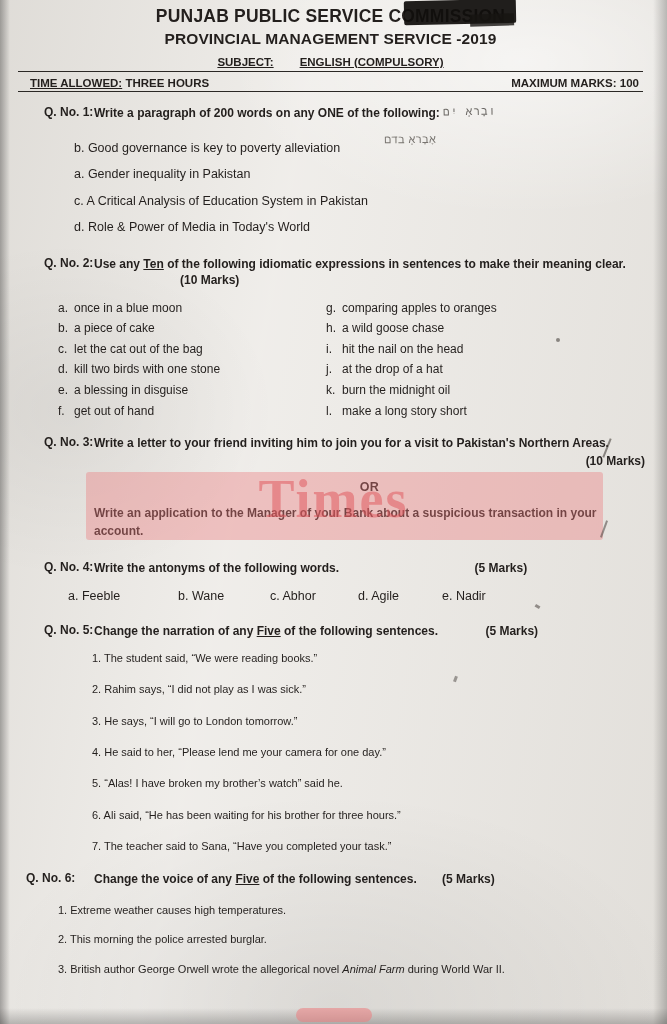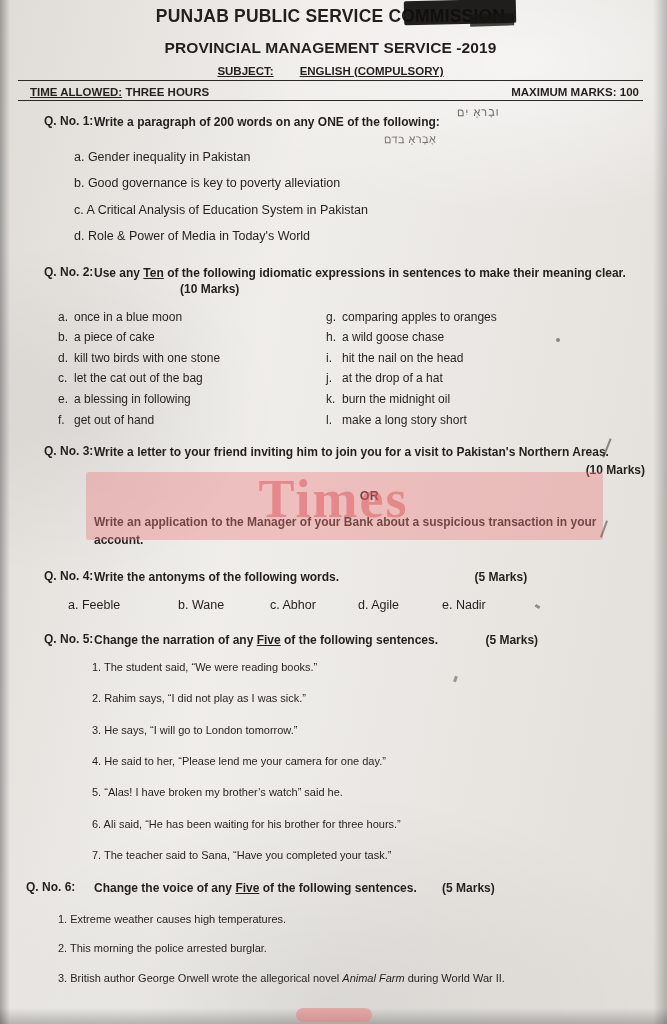--- a/index.html
+++ b/index.html
@@ -66,21 +66,21 @@
     text-align: center;
     font-weight: bold;
     font-size: 11.5px;
     line-height: 1.25;
     margin-top: 7px;
   }
   .hdr-main {
     text-align: center;
     font-weight: bold;
     font-size: 15.5px;
-    margin-top: 12px;
+    margin-top: 3px;
     letter-spacing: 0.1px;
   }
   .hdr-subject {
     text-align: center;
     font-weight: bold;
     font-size: 11.5px;
     margin-top: 8px;
   }
   .hdr-subject .u { text-decoration: underline; }
   .hdr-subject .sp { display: inline-block; width: 26px; }
@@ -187,22 +187,22 @@
     position: absolute;
     left: 470px; top: 14px;
     width: 44px; height: 12px;
     background: #171412;
     transform: rotate(-2deg);
     opacity: 0.8;
     z-index: 5;
   }
   .scribble-marks {
     position: absolute;
-    left: 457px; top: 106px;
-    font-family: Liberation Sans, sans-serif;
+    left: 443px; top: 106px;
+    font-family: Liberation Mono, monospace;
     font-size: 11px;
     color: #3b3733;
     letter-spacing: 1px;
     transform: rotate(-1deg);
     z-index: 4;
     opacity: 0.75;
   }
   .scribble-q1 {
     position: absolute;
     left: 384px; top: 133px;
@@ -319,42 +319,42 @@
 
     <div class="hdr-line2"></div>
 
     <div class="q">
       <div class="q-no">Q. No. 1:</div>
       <div class="q-body">
         <div class="lead">Write a paragraph of 200 words on any ONE of the following:</div>
       </div>
     </div>
     <div class="opts">
+      <div>b. Good governance is key to poverty alleviation</div>
       <div>a. Gender inequality in Pakistan</div>
-      <div>b. Good governance is key to poverty alleviation</div>
       <div>c. A Critical Analysis of Education System in Pakistan</div>
       <div>d. Role &amp; Power of Media in Today's World</div>
     </div>
 
     <div class="q" style="margin-top:16px;">
       <div class="q-no">Q. No. 2:</div>
       <div class="q-body">
         <div class="lead">
           <span>Use any </span><span class="u">Ten</span><span> of the following idiomatic expressions in sentences to make their meaning clear.</span>
           <span class="marks" style="margin-left:86px;">(10 Marks)</span>
         </div>
       </div>
     </div>
     <div class="idioms">
       <div class="col-a">
         <div><span class="lbl">a.</span><span>once in a blue moon</span></div>
         <div><span class="lbl">b.</span><span>a piece of cake</span></div>
+        <div><span class="lbl">c.</span><span>let the cat out of the bag</span></div>
         <div><span class="lbl">d.</span><span>kill two birds with one stone</span></div>
-        <div><span class="lbl">c.</span><span>let the cat out of the bag</span></div>
-        <div><span class="lbl">e.</span><span>a blessing in following</span></div>
+        <div><span class="lbl">e.</span><span>a blessing in disguise</span></div>
         <div><span class="lbl">f.</span><span>get out of hand</span></div>
       </div>
       <div class="col-b">
         <div><span class="lbl">g.</span><span>comparing apples to oranges</span></div>
         <div><span class="lbl">h.</span><span>a wild goose chase</span></div>
         <div><span class="lbl">i.</span><span>hit the nail on the head</span></div>
         <div><span class="lbl">j.</span><span>at the drop of a hat</span></div>
         <div><span class="lbl">k.</span><span>burn the midnight oil</span></div>
         <div><span class="lbl">l.</span><span>make a long story short</span></div>
       </div>

